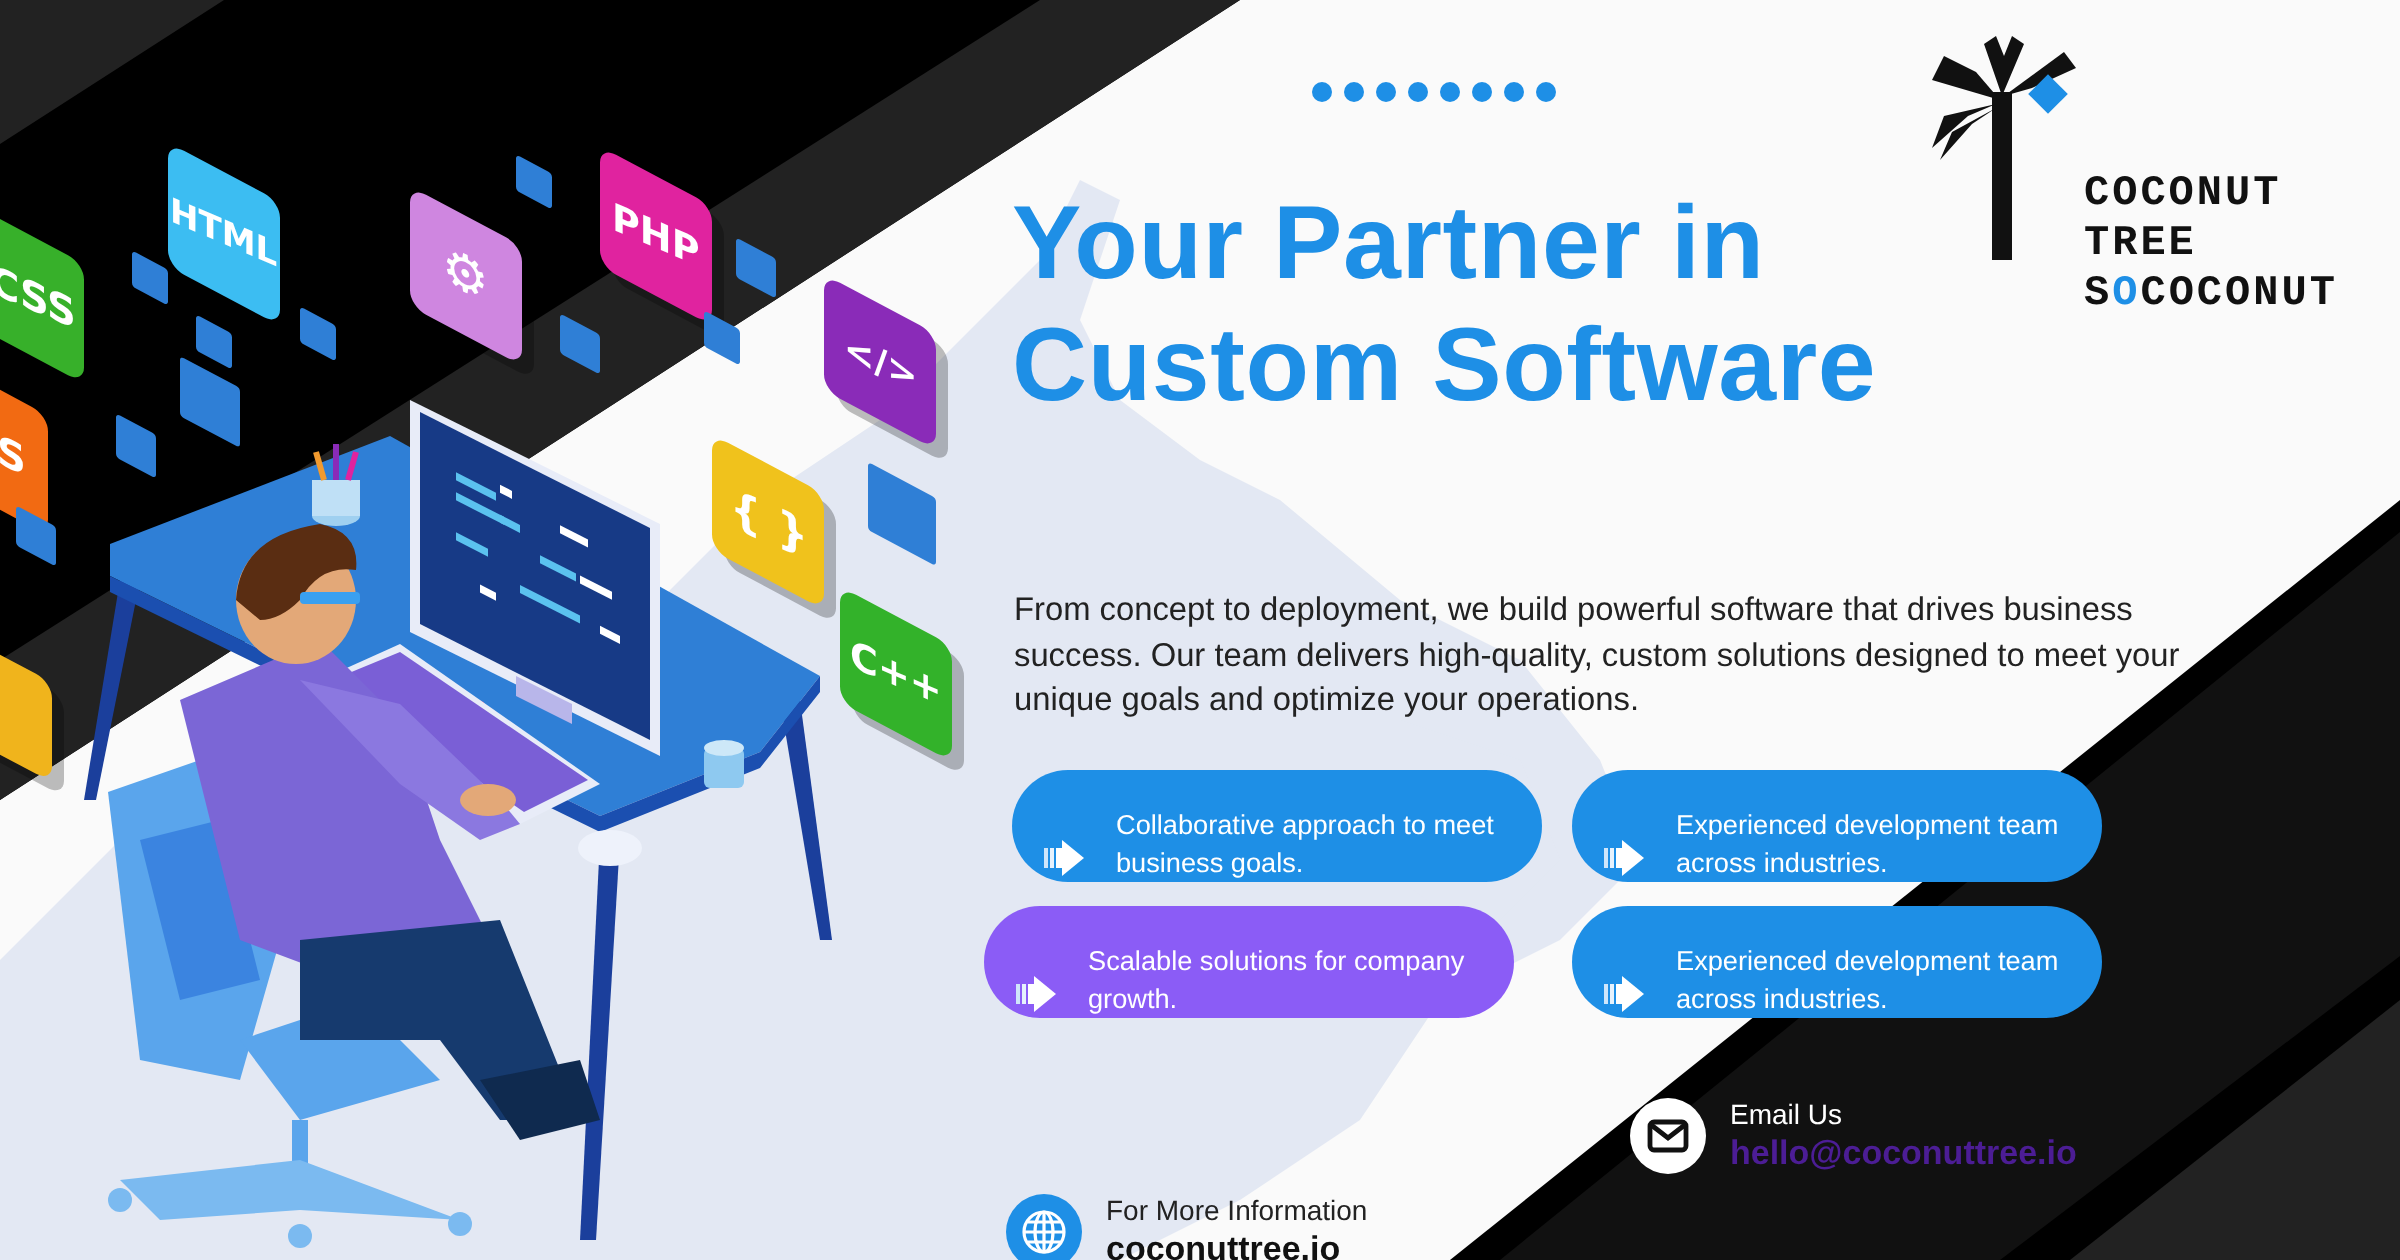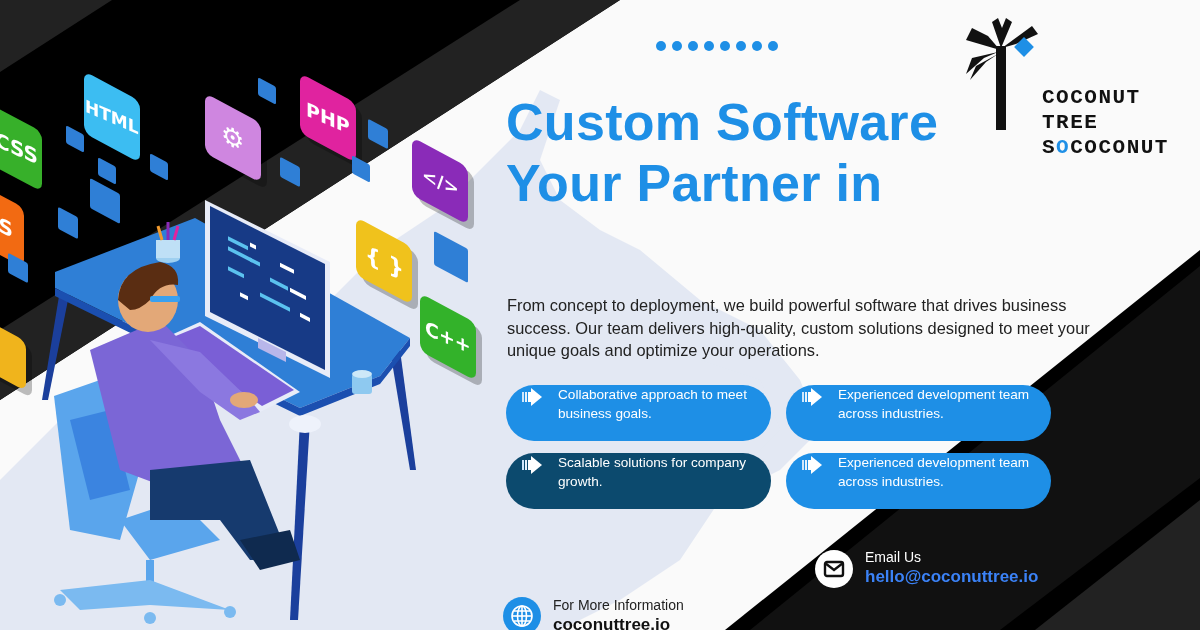--- a/index.html
+++ b/index.html
@@ -33,21 +33,21 @@
   }
   .headline div { white-space: nowrap; }
 
   .desc {
     position: absolute; left: 507px; top: 294px; width: 600px;
     font-size: 16.4px; line-height: 22.5px; color: #222;
   }
 
   .pill {
     position: absolute; width: 265px; height: 56px; border-radius: 28px;
-    display: flex; align-items: flex-start; color: #fff;
+    display: flex; align-items: flex-end; color: #fff;
     font-size: 13.6px; line-height: 19px;
   }
   .pill .arrow { width: 24px; height: 24px; margin-left: 14px; margin-right: 14px; flex: none; }
   .pill .txt { width: 200px; }
 
   .contact { position: absolute; display: flex; align-items: center; }
   .contact .ic {
     width: 38px; height: 38px; border-radius: 50%;
     display: flex; align-items: center; justify-content: center; flex: none;
   }
@@ -212,22 +212,22 @@
     <rect x="55" y="22" width="14" height="14" fill="#1e8fe6" transform="rotate(45 62 29)"></rect>
   </svg>
 </div>
 <div class="logo-text">
   <div>COCONUT</div>
   <div>TREE</div>
   <div><span>S</span><span class="o-accent">O</span><span>COCONUT</span></div>
 </div>
 
 <div class="headline" style="color:#1e8fe6">
+  <div>Your Partner in</div>
   <div>Custom Software</div>
-  <div>Your Partner in</div>
 </div>
 
 <div class="desc">From concept to deployment, we build powerful software that drives business success. Our team delivers high-quality, custom solutions designed to meet your unique goals and optimize your operations.</div>
 
 <div class="pill" style="left:506px;top:385px;background:#1e8fe6;">
   <svg class="arrow" viewBox="0 0 24 24">
     <rect x="2" y="7" width="2" height="10" fill="#cfe6fb"></rect>
       <rect x="5" y="7" width="2" height="10" fill="#e6f2fd"></rect>
       <rect x="8" y="7" width="3" height="10" fill="#fff"></rect>
     <polygon points="11,3 22,12 11,21" fill="#fff"></polygon>
@@ -236,21 +236,21 @@
 </div>
 <div class="pill" style="left:786px;top:385px;background:#1e8fe6;">
   <svg class="arrow" viewBox="0 0 24 24">
     <rect x="2" y="7" width="2" height="10" fill="#cfe6fb"></rect>
       <rect x="5" y="7" width="2" height="10" fill="#e6f2fd"></rect>
       <rect x="8" y="7" width="3" height="10" fill="#fff"></rect>
     <polygon points="11,3 22,12 11,21" fill="#fff"></polygon>
   </svg>
   <div class="txt">Experienced development team across industries.</div>
 </div>
-<div class="pill" style="left:506px;top:453px;background:#0c4a6e;">
+<div class="pill" style="left:492px;top:453px;background:#8b5cf6;">
   <svg class="arrow" viewBox="0 0 24 24">
     <rect x="2" y="7" width="2" height="10" fill="#cfe6fb"></rect>
       <rect x="5" y="7" width="2" height="10" fill="#e6f2fd"></rect>
       <rect x="8" y="7" width="3" height="10" fill="#fff"></rect>
     <polygon points="11,3 22,12 11,21" fill="#fff"></polygon>
   </svg>
   <div class="txt">Scalable solutions for company growth.</div>
 </div>
 <div class="pill" style="left:786px;top:453px;background:#1e8fe6;">
   <svg class="arrow" viewBox="0 0 24 24">
@@ -271,24 +271,24 @@
         <line x1="12" y1="2" x2="12" y2="22"></line>
       <path d="M4 7 H20 M4 17 H20"></path>
     </svg>
   </div>
   <div class="col">
     <div class="lbl" style="color:#222">For More Information</div>
     <div class="val" style="color:#111">coconuttree.io</div>
   </div>
 </div>
 
-<div class="contact" style="left:815px;top:548px;align-items:flex-end;">
+<div class="contact" style="left:815px;top:548px;">
   <div class="ic" style="background:#fff">
     <svg width="22" height="18" viewBox="0 0 22 18" fill="none" stroke="#111" stroke-width="2.4">
       <rect x="2" y="2" width="18" height="14" rx="2"></rect>
         <polyline points="2,3 11,10 20,3"></polyline>
     </svg>
   </div>
   <div class="col">
     <div class="lbl" style="color:#fff">Email Us</div>
-    <div class="val" style="color:#3b82f6">hello@coconuttree.io</div>
+    <div class="val" style="color:#4c1d95">hello@coconuttree.io</div>
   </div>
 </div>
 
 </body></html>

